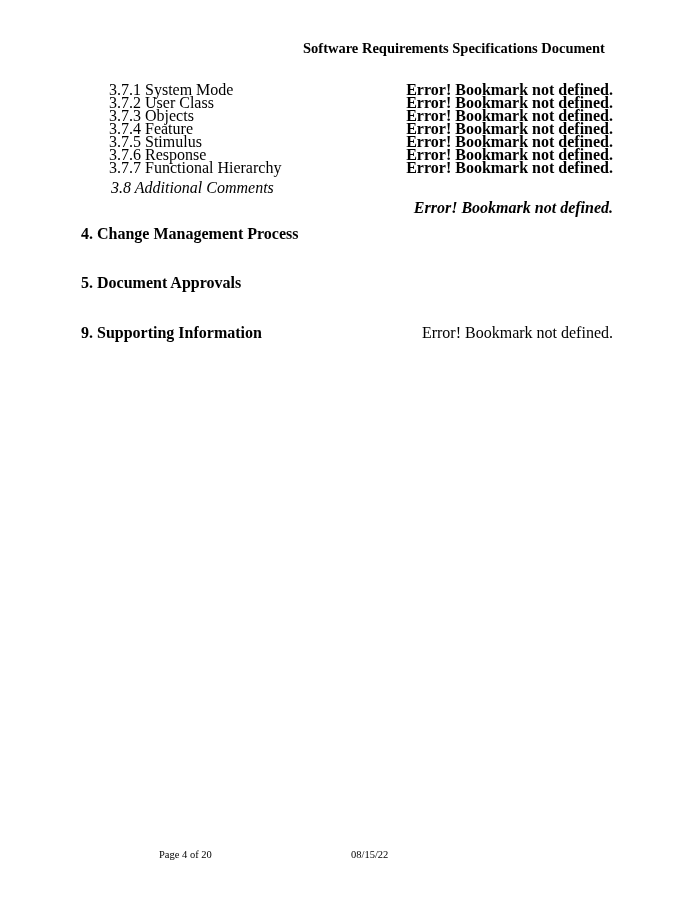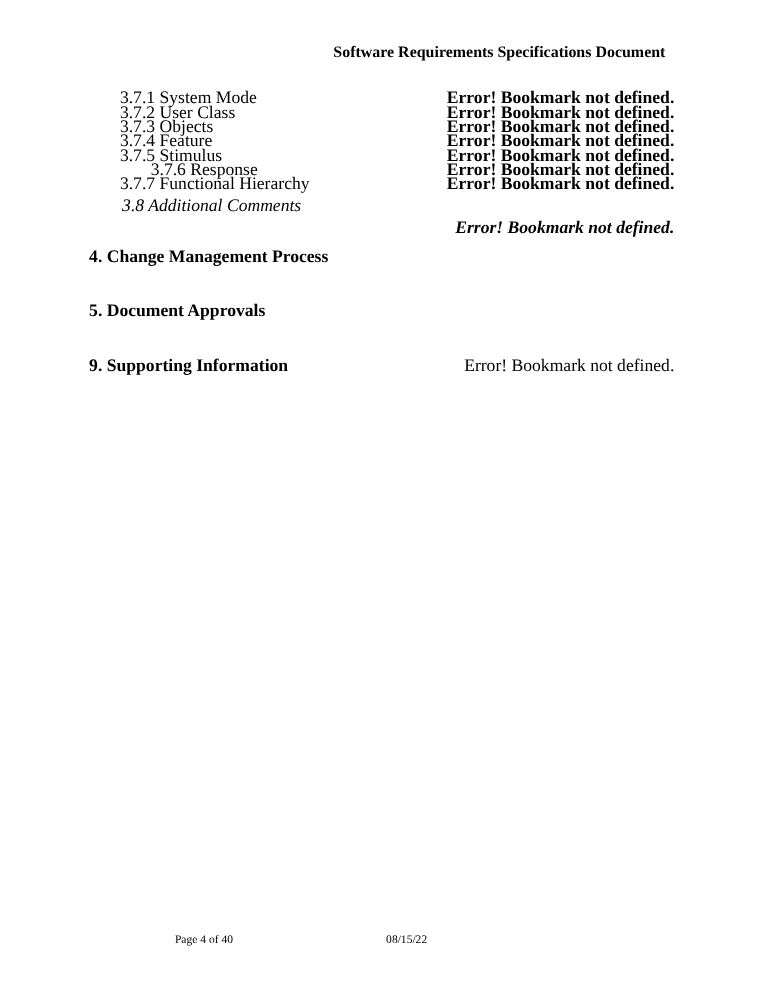--- a/index.html
+++ b/index.html
@@ -76,34 +76,34 @@
 
     <div class="toc-line toc-sub" style="top:109px;">3.7.3 Objects</div>
     <div class="toc-line toc-err" style="top:109px;">Error! Bookmark not defined.</div>
 
     <div class="toc-line toc-sub" style="top:122px;">3.7.4 Feature</div>
     <div class="toc-line toc-err" style="top:122px;">Error! Bookmark not defined.</div>
 
     <div class="toc-line toc-sub" style="top:135px;text-align:center;">3.7.5 Stimulus</div>
     <div class="toc-line toc-err" style="top:135px;">Error! Bookmark not defined.</div>
 
-    <div class="toc-line toc-sub" style="top:148px;margin-left:28px;">3.7.6 Response</div>
+    <div class="toc-line toc-sub" style="top:148px;">3.7.6 Response</div>
     <div class="toc-line toc-err" style="top:148px;">Error! Bookmark not defined.</div>
 
     <div class="toc-line toc-sub" style="top:161px;">3.7.7 Functional Hierarchy</div>
     <div class="toc-line toc-err" style="top:161px;">Error! Bookmark not defined.</div>
 
     <div class="toc-line toc-sec2" style="top:181px;">3.8 Additional Comments</div>
     <div class="toc-line toc-err-italic" style="top:201px;">Error! Bookmark not defined.</div>
 
     <div class="toc-line toc-sec1" style="top:227px;">4.  Change Management Process</div>
 
     <div class="toc-line toc-sec1" style="top:276px;">5.  Document Approvals</div>
 
     <div class="toc-line toc-sec1" style="top:326px;">9.  Supporting Information</div>
     <div class="toc-line toc-err-plain" style="top:326px;">Error! Bookmark not defined.</div>
 
   </div>
 
-  <div class="footer" style="left:159px;">Page 4 of 40</div>
+  <div class="footer" style="left:159px;">Page 4 of 20</div>
   <div class="footer" style="left:351px;">08/15/22</div>
 
 </div>
 
 </body></html>

